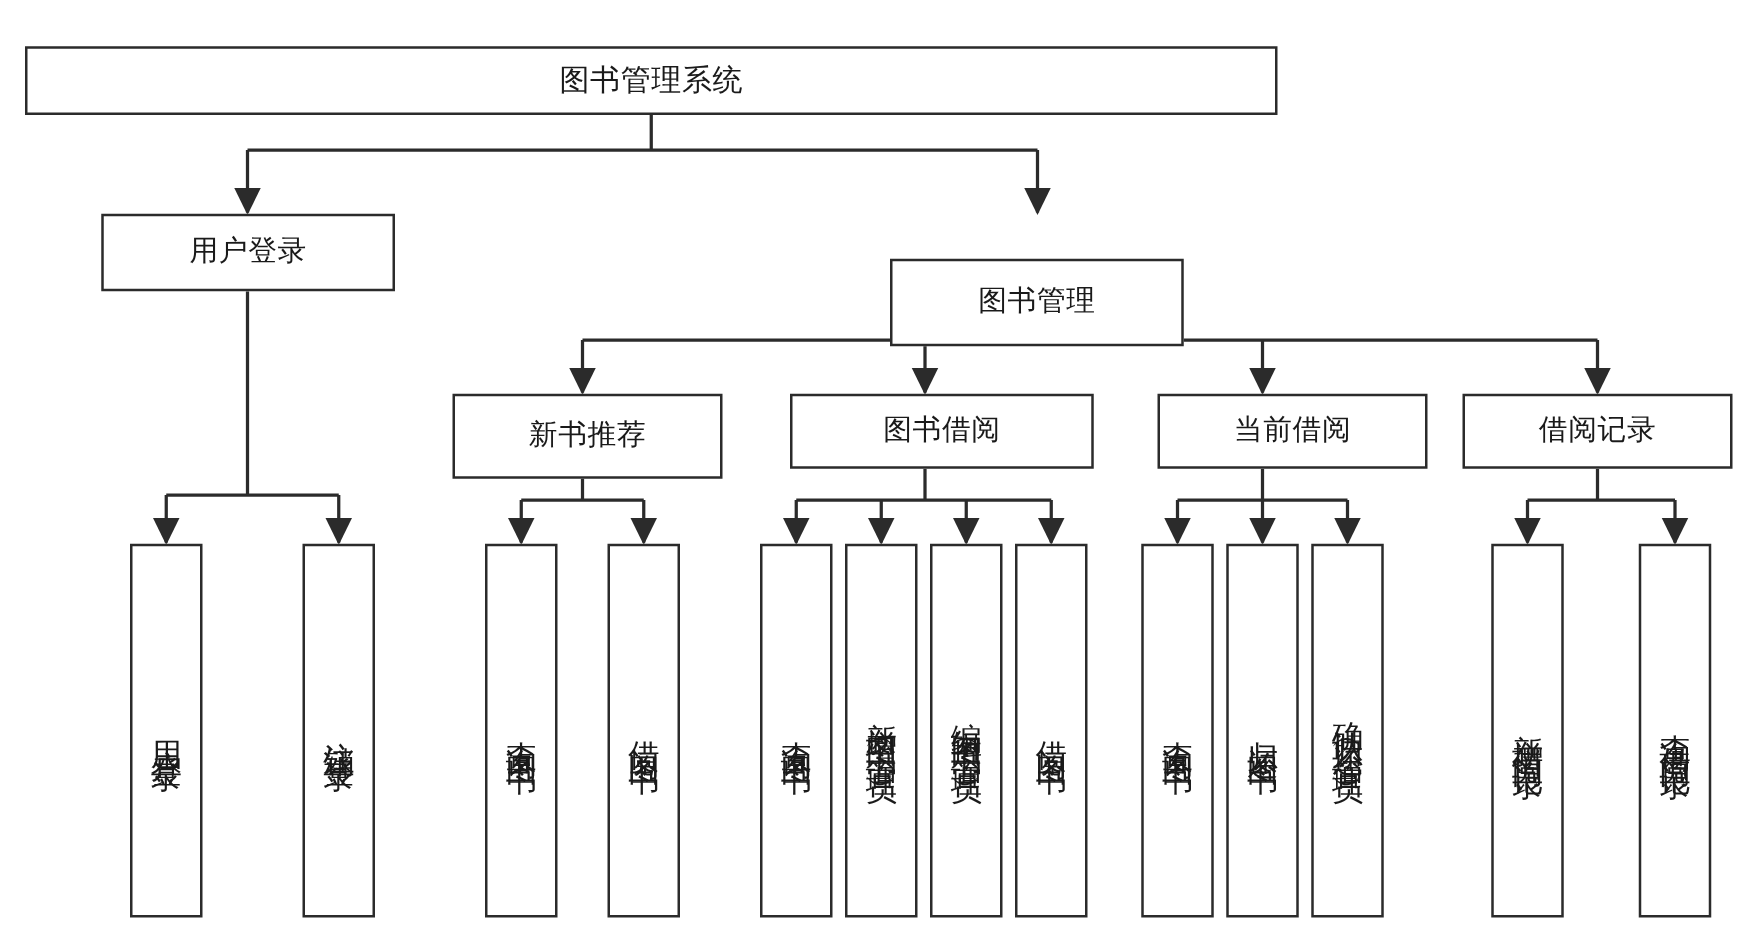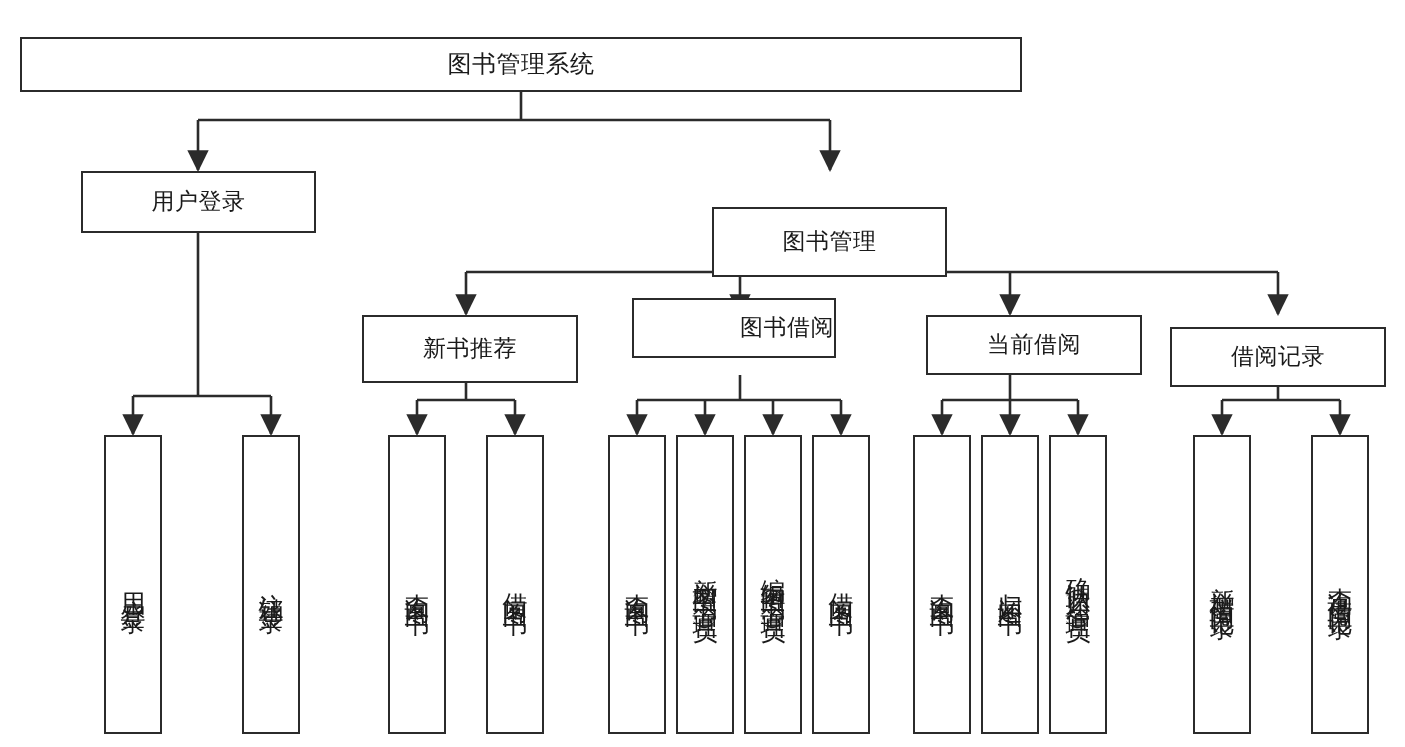--- a/index.html
+++ b/index.html
@@ -145,29 +145,29 @@
   </div>
 
   <div class="node horiz" style="left:712px; top:171px; width:235px; height:70px;margin-top:36px;">
     <span class="node-label">图书管理</span>
   </div>
 
   <div class="node horiz" style="left:362px; top:315px; width:216px; height:68px;justify-content:center;">
     <span class="node-label">新书推荐</span>
   </div>
 
-  <div class="node horiz" style="left:632px; top:298px; width:204px; height:60px;justify-content:flex-end;">
+  <div class="node horiz" style="left:632px; top:315px; width:243px; height:60px;">
     <span class="node-label">图书借阅</span>
   </div>
 
   <div class="node horiz" style="left:902px; top:315px; width:216px; height:60px;margin-left:24px;">
     <span class="node-label">当前借阅</span>
   </div>
 
-  <div class="node horiz" style="left:1170px; top:315px; width:216px; height:60px;margin-top:12px;">
+  <div class="node horiz" style="left:1170px; top:315px; width:216px; height:60px;">
     <span class="node-label">借阅记录</span>
   </div>
 
   <div class="node vert" style="left:104px; top:435px; width:58px; height:299px;">
     <span class="node-label">用户登录</span>
   </div>
 
   <div class="node vert" style="left:242px; top:435px; width:58px; height:299px;">
     <span class="node-label">注销登录</span>
   </div>

